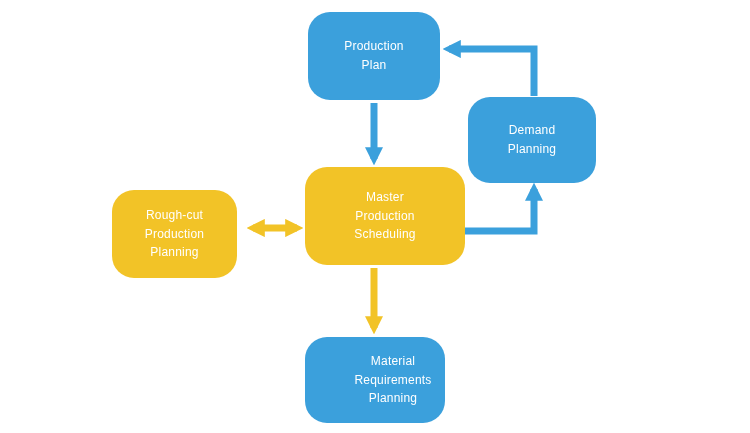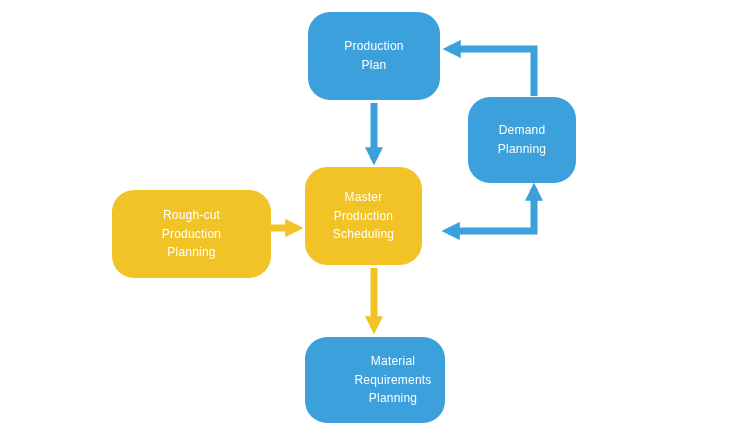--- a/index.html
+++ b/index.html
@@ -76,32 +76,32 @@
     <path class="arrow stroke-yellow" d="M253 228 L297 228" marker-start="url(#head-yellow)" marker-end="url(#head-yellow)"></path>
 
     <path class="arrow stroke-yellow" d="M374 268 L374 328" marker-end="url(#head-yellow)"></path>
   </svg>
 
   <div class="node blue" style="left:308px; top:12px; width:132px; height:88px;">
     <span>Production
 Plan</span>
   </div>
 
-  <div class="node blue" style="left:468px; top:97px; width:108px; height:86px;">
+  <div class="node blue" style="left:468px; top:97px; width:128px; height:86px;">
     <span>Demand
 Planning</span>
   </div>
 
-  <div class="node yellow" style="left:112px; top:190px; width:159px; height:88px;">
+  <div class="node yellow" style="left:112px; top:190px; width:125px; height:88px;">
     <span>Rough-cut
 Production
 Planning</span>
   </div>
 
-  <div class="node yellow" style="left:305px; top:167px; width:117px; height:98px;">
+  <div class="node yellow" style="left:305px; top:167px; width:160px; height:98px;">
     <span>Master
 Production
 Scheduling</span>
   </div>
 
   <div class="node blue" style="left:305px; top:337px; width:140px; height:86px;padding-left:44px;">
     <span>Material
 Requirements
 Planning</span>
   </div>

